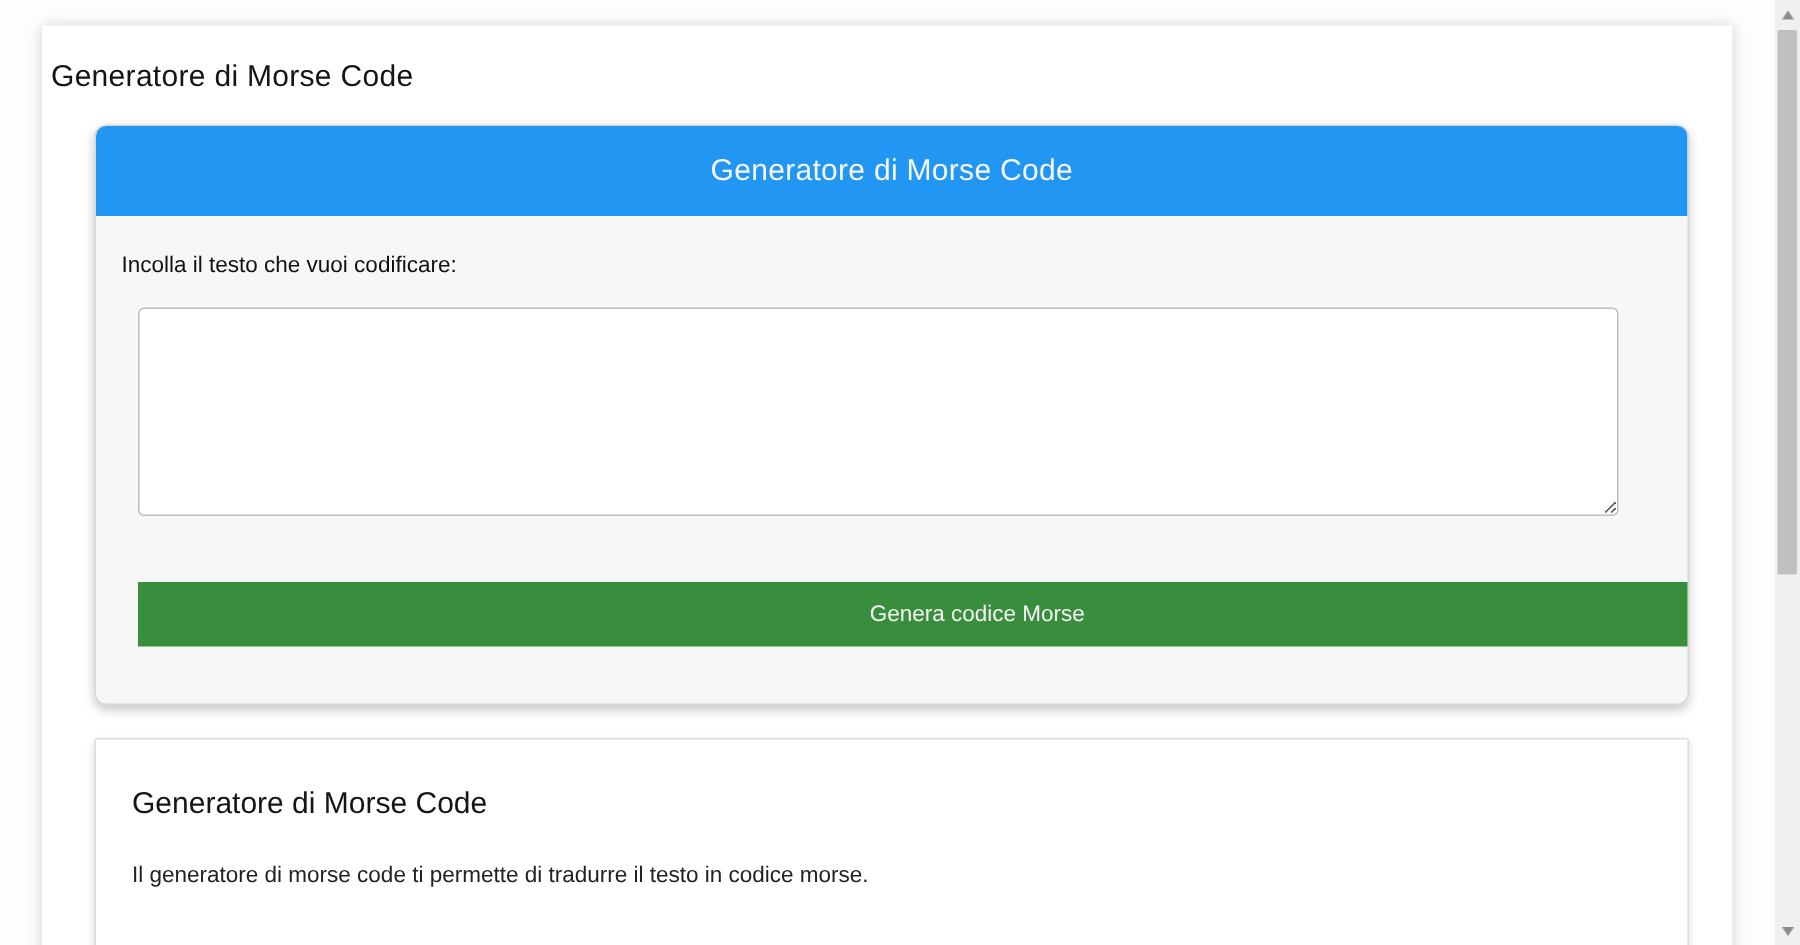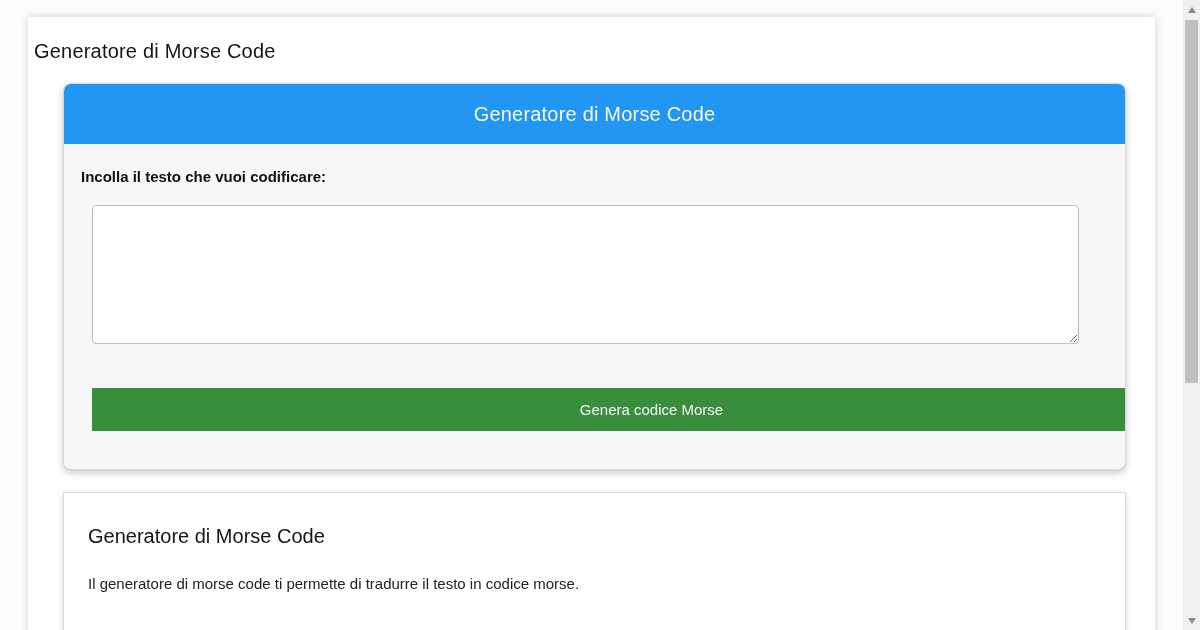--- a/index.html
+++ b/index.html
@@ -83,21 +83,21 @@
     color: #f6f6f6;
     letter-spacing: 0.2px;
   }
   .gen-card-body {
     padding: 24px 0 38px 0;
   }
   .input-label {
     display: block;
     margin-left: 17px;
     font-size: 15px;
-    font-weight: bold;
+    font-weight: normal;
     color: #111;
   }
   .morse-textarea {
     display: block;
     margin: 20px 0 0 28px;
     width: 987px; height: 139px;
     border: 1px solid #bdbdbd;
     border-radius: 4px;
     background: #ffffff;
     resize: both;

